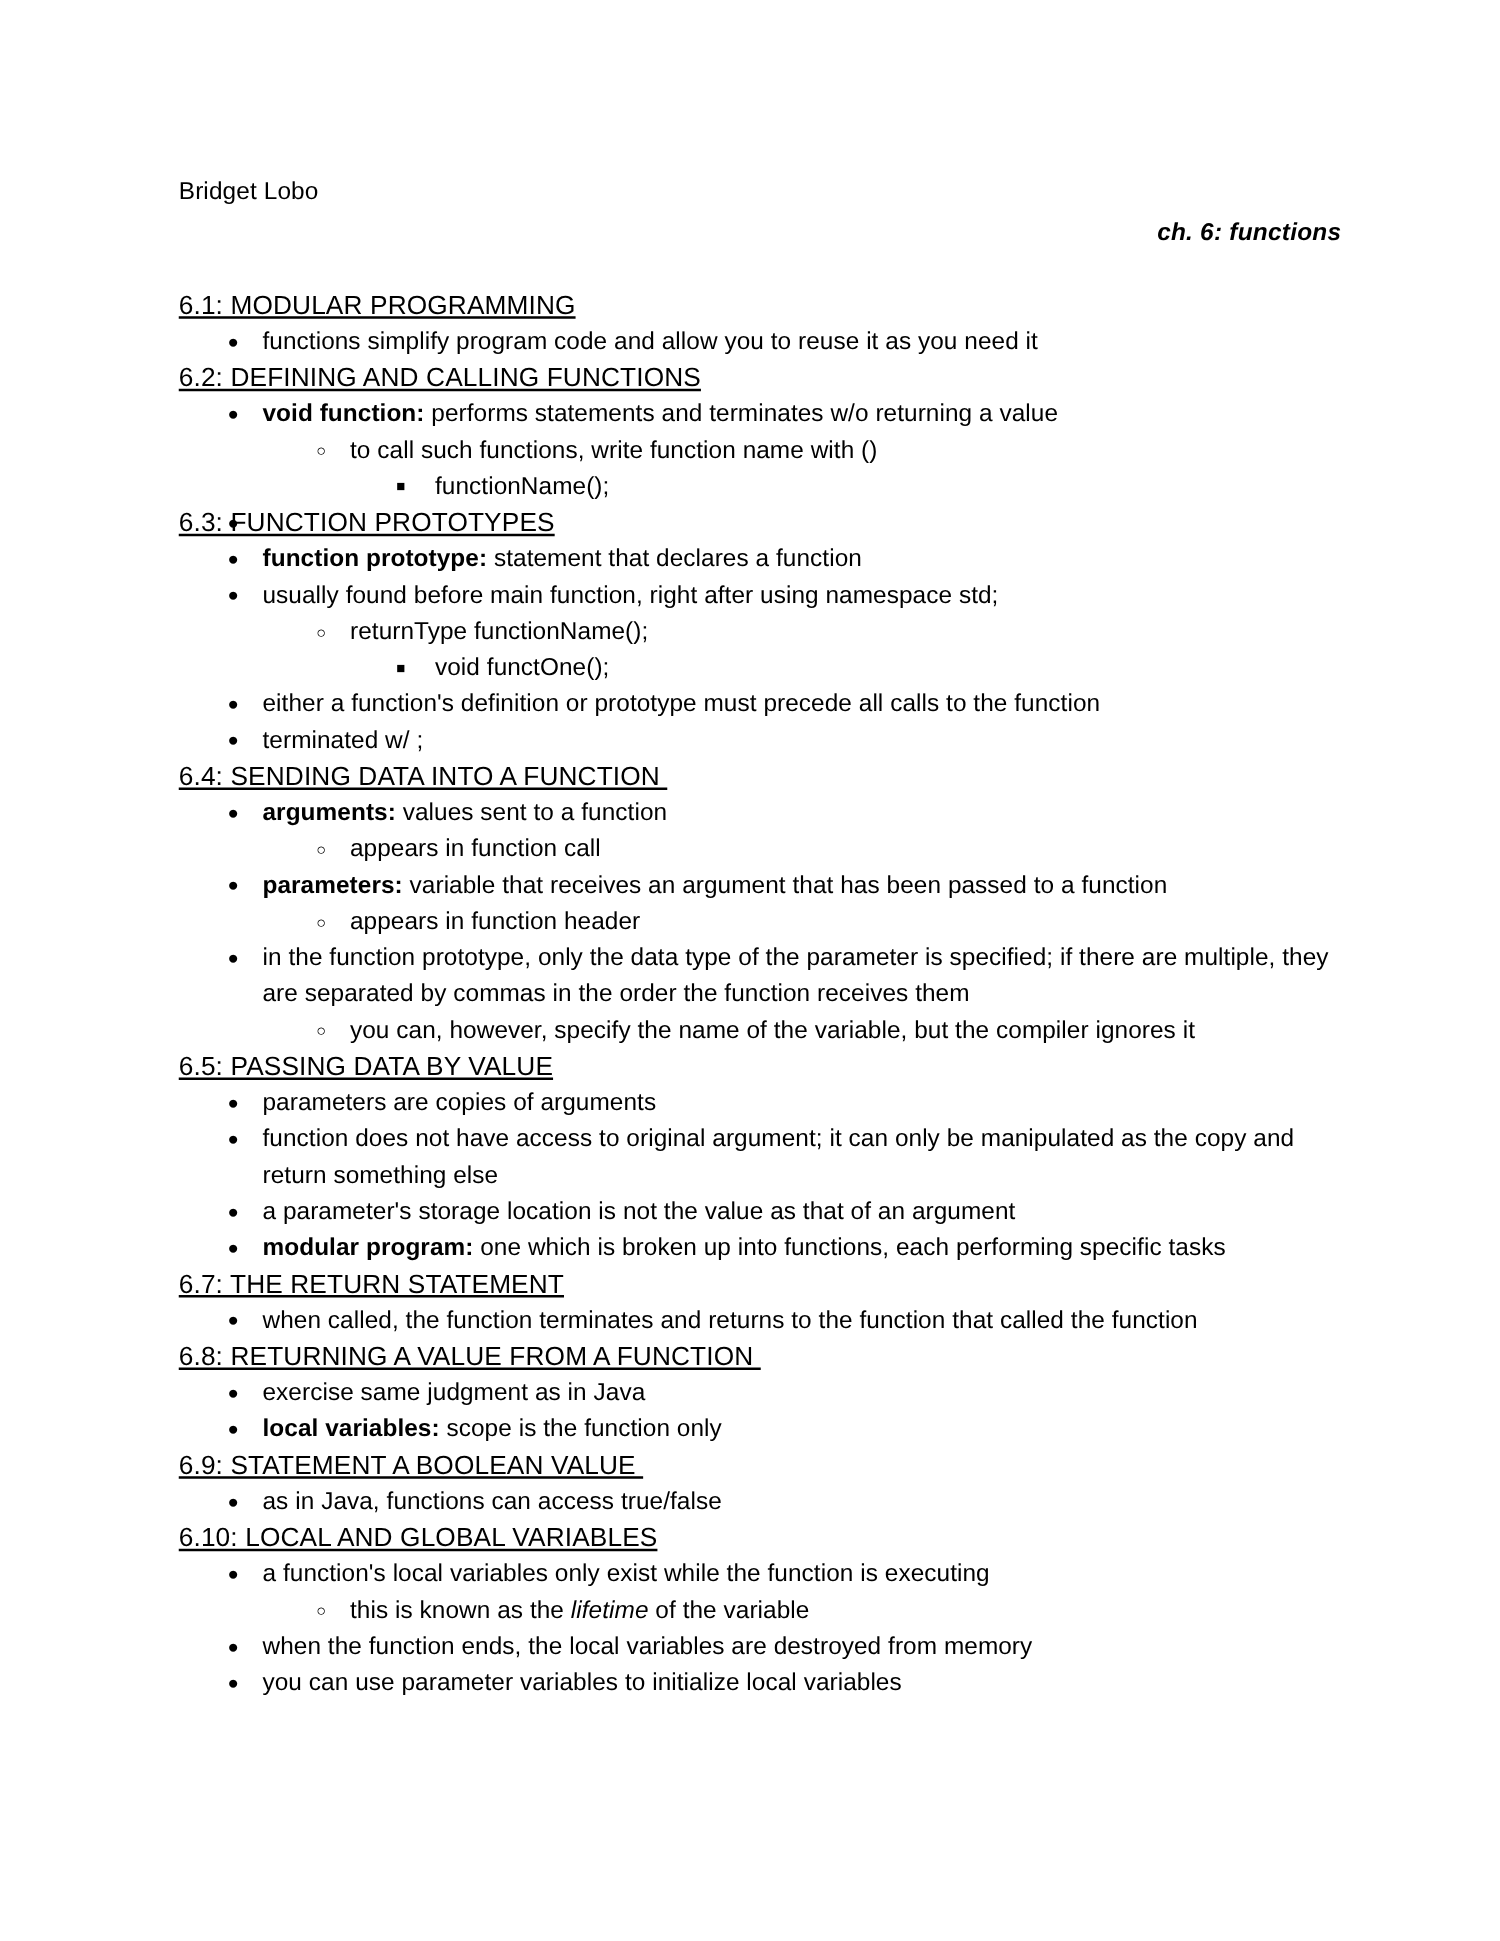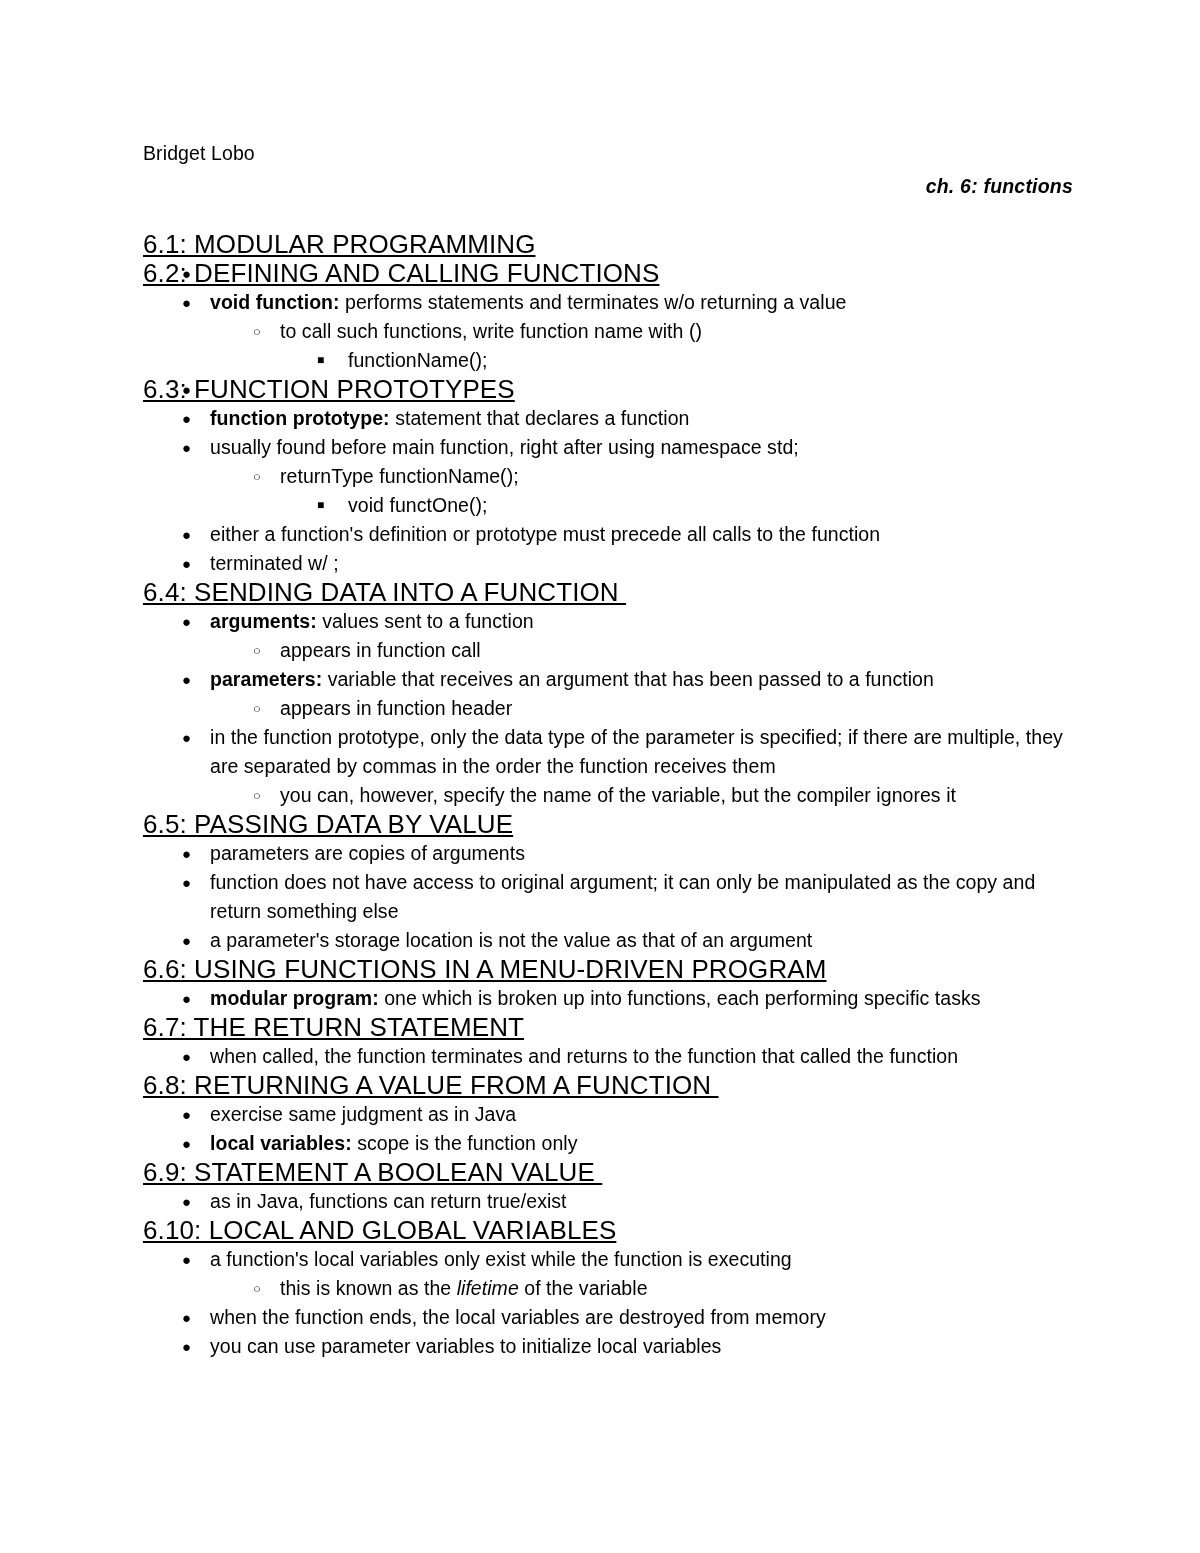--- a/index.html
+++ b/index.html
@@ -45,21 +45,21 @@
     letter-spacing: 0.2px;
   }
 
   
   .spacer {
     height: 29px;
   }
 
   
   .heading {
-    font-size: 26px;
+    font-size: 21px;
     line-height: 29px;
     white-space: pre;
     letter-spacing: 0.1px;
   }
   .heading .u {
     text-decoration: underline;
     text-underline-offset: 2px;
   }
 
   
@@ -107,21 +107,21 @@
   <div class="content">
 
     <div class="author">Bridget Lobo</div>
 
     <div class="doc-title">ch. 6: functions</div>
 
     <div class="spacer"></div>
 
     <div id="sections-root">
         <div class="heading"><span class="u">6.1: MODULAR PROGRAMMING</span></div>
-        <div class="bullet lvl1"><span class="marker">●</span></div>
+        <div class="bullet lvl1"><span class="marker">●</span><span><span>functions simplify program code and allow you to reuse it as you need it</span></span></div>
         <div class="heading"><span class="u">6.2: DEFINING AND CALLING FUNCTIONS</span></div>
         <div class="bullet lvl1"><span class="marker">●</span><span><span class="b">void function:</span> <span>performs statements and terminates w/o returning a value</span></span></div>
         <div class="bullet lvl2"><span class="marker">○</span><span><span>to call such functions, write function name with ()</span></span></div>
         <div class="bullet lvl3"><span class="marker">■</span><span><span>functionName();</span></span></div>
         <div class="bullet lvl1"><span class="marker">●</span></div>
         <div class="heading"><span class="u">6.3: FUNCTION PROTOTYPES</span></div>
         <div class="bullet lvl1"><span class="marker">●</span><span><span class="b">function prototype:</span> <span>statement that declares a function</span></span></div>
         <div class="bullet lvl1"><span class="marker">●</span><span><span>usually found before main function, right after using namespace std;</span></span></div>
         <div class="bullet lvl2"><span class="marker">○</span><span><span>returnType functionName();</span></span></div>
         <div class="bullet lvl3"><span class="marker">■</span><span><span>void functOne();</span></span></div>
@@ -131,29 +131,28 @@
         <div class="bullet lvl1"><span class="marker">●</span><span><span class="b">arguments:</span> <span>values sent to a function</span></span></div>
         <div class="bullet lvl2"><span class="marker">○</span><span><span>appears in function call</span></span></div>
         <div class="bullet lvl1"><span class="marker">●</span><span><span class="b">parameters:</span> <span>variable that receives an argument that has been passed to a function</span></span></div>
         <div class="bullet lvl2"><span class="marker">○</span><span><span>appears in function header</span></span></div>
         <div class="bullet lvl1"><span class="marker">●</span><span><span>in the function prototype, only the data type of the parameter is specified; if there are multiple, they are separated by commas in the order the function receives them</span></span></div>
         <div class="bullet lvl2"><span class="marker">○</span><span><span>you can, however, specify the name of the variable, but the compiler ignores it</span></span></div>
         <div class="heading"><span class="u">6.5: PASSING DATA BY VALUE</span></div>
         <div class="bullet lvl1"><span class="marker">●</span><span><span>parameters are copies of arguments</span></span></div>
         <div class="bullet lvl1"><span class="marker">●</span><span><span>function does not have access to original argument; it can only be manipulated as the copy and return something else</span></span></div>
         <div class="bullet lvl1"><span class="marker">●</span><span><span>a parameter's storage location is not the value as that of an argument</span></span></div>
-        <div class="heading"><span class="u">6.6: USING FUNCTIONS IN A MENU-DRIVEN PROGRAM</span></div>
         <div class="bullet lvl1"><span class="marker">●</span><span><span class="b">modular program:</span> <span>one which is broken up into functions, each performing specific tasks</span></span></div>
         <div class="heading"><span class="u">6.7: THE RETURN STATEMENT</span></div>
         <div class="bullet lvl1"><span class="marker">●</span><span><span>when called, the function terminates and returns to the function that called the function</span></span></div>
         <div class="heading"><span class="u">6.8: RETURNING A VALUE FROM A FUNCTION </span></div>
         <div class="bullet lvl1"><span class="marker">●</span><span><span>exercise same judgment as in Java</span></span></div>
         <div class="bullet lvl1"><span class="marker">●</span><span><span class="b">local variables:</span> <span>scope is the function only</span></span></div>
         <div class="heading"><span class="u">6.9: STATEMENT A BOOLEAN VALUE </span></div>
-        <div class="bullet lvl1"><span class="marker">●</span><span><span>as in Java, functions can return true/exist</span></span></div>
+        <div class="bullet lvl1"><span class="marker">●</span><span><span>as in Java, functions can access true/false</span></span></div>
         <div class="heading"><span class="u">6.10: LOCAL AND GLOBAL VARIABLES</span></div>
         <div class="bullet lvl1"><span class="marker">●</span><span><span>a function's local variables only exist while the function is executing</span></span></div>
         <div class="bullet lvl2"><span class="marker">○</span><span>this is known as the <span class="i">lifetime</span> of the variable</span></div>
         <div class="bullet lvl1"><span class="marker">●</span><span><span>when the function ends, the local variables are destroyed from memory</span></span></div>
         <div class="bullet lvl1"><span class="marker">●</span><span><span>you can use parameter variables to initialize local variables</span></span></div>
       </div>
 
   </div>
 </div>
 

